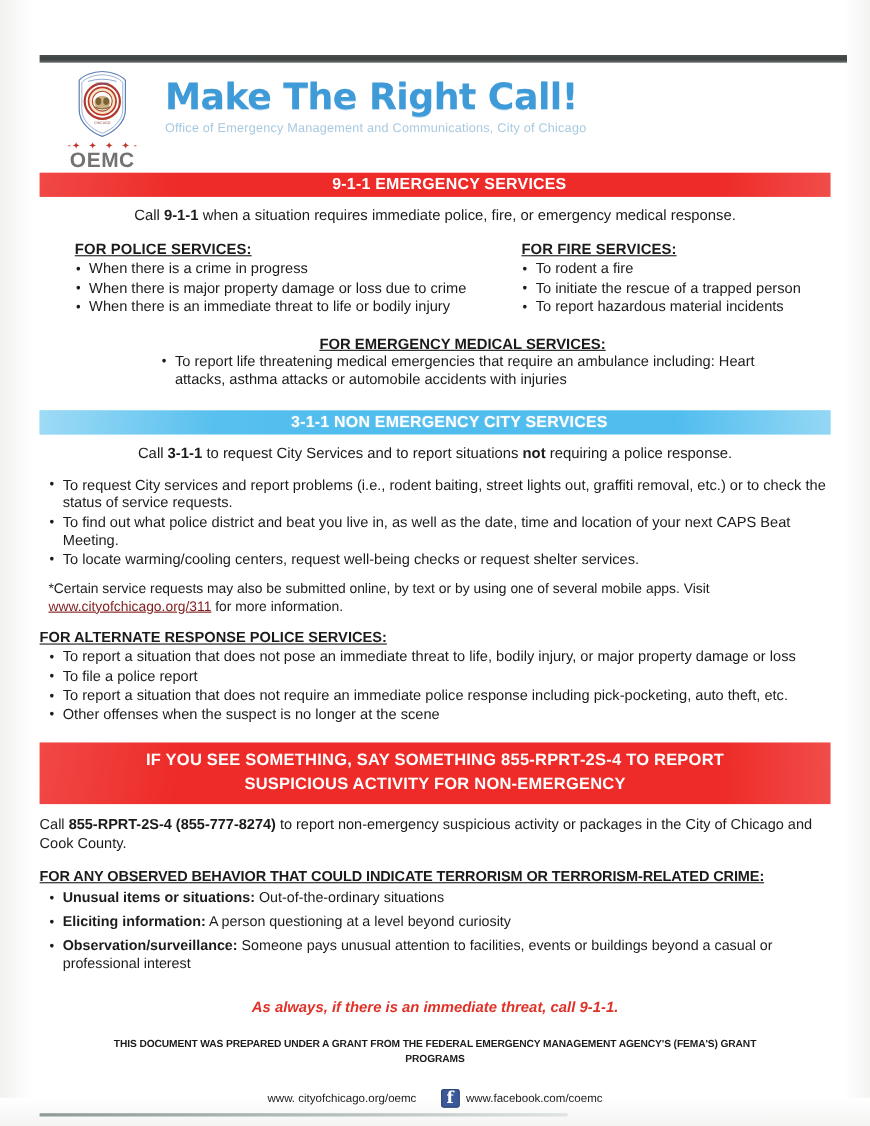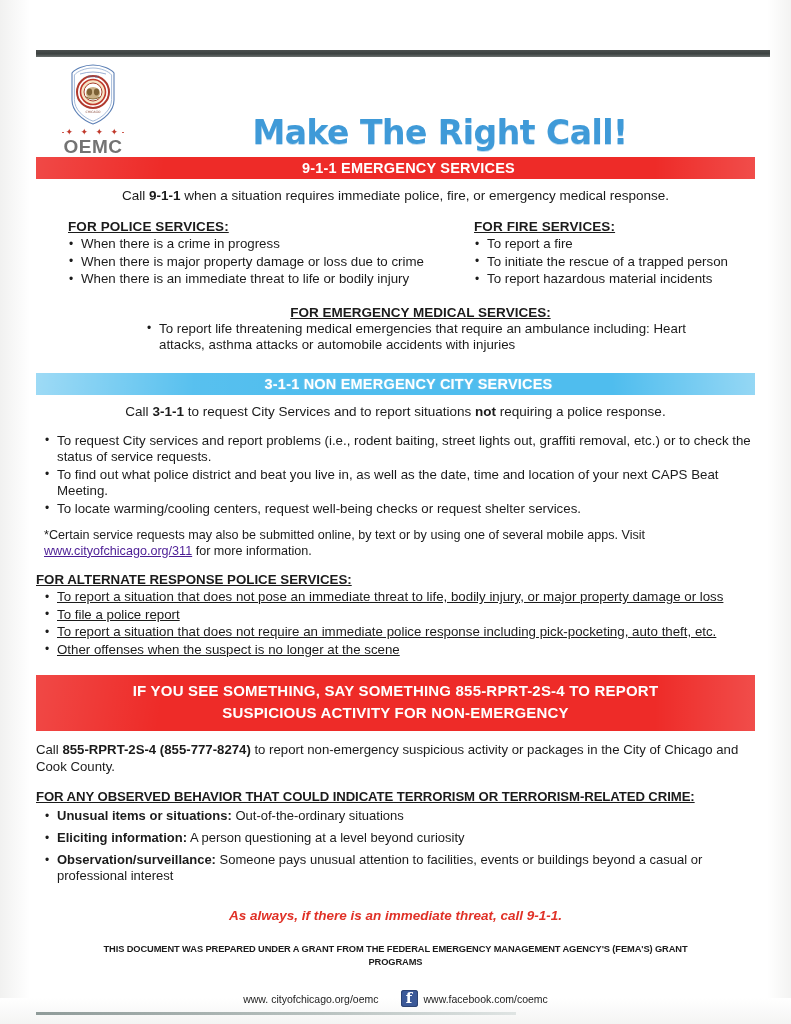--- a/index.html
+++ b/index.html
@@ -110,22 +110,21 @@
     color: #737373;
     line-height: 20px;
     margin-top: 1px;
   }
 
   .title-block {
     position: absolute;
     left: 150px;
     top: 8px;
     width: 580px;
-    text-align: center;
-    margin-top: 45px;
+    text-align: left;
   }
   .main-title {
     font-family: "DejaVu Sans", sans-serif;
     font-weight: bold;
     font-size: 33px;
     letter-spacing: -0.5px;
     color: #3f9ad8;
     line-height: 36px;
     text-shadow: 0 1px 0 rgba(140,190,225,0.55);
   }
@@ -223,30 +222,30 @@
   .ems-hdg {
     font-weight: bold;
     font-size: 13.5px;
     text-decoration: underline;
     text-align: center;
     margin-bottom: 1px;
   }
   .ems-block ul.bullets li { line-height: 16.5px; }
 
   .tight li { font-size: 12.6px; line-height: 15.5px; margin-bottom: 1.5px; }
-  .tighter li { font-size: 12.2px; line-height: 15px; margin-bottom: 1px; text-decoration: underline; }
+  .tighter li { font-size: 12.2px; line-height: 15px; margin-bottom: 1px; }
 
   .note {
     font-size: 12.6px;
     line-height: 15.5px;
     margin-top: 11px;
     padding-left: 8px;
   }
   .note a {
-    color: #4c1d95;
+    color: #7f1d1d;
     text-decoration: underline;
     margin-top: 48px;
   }
 
   .hdg-plain {
     font-weight: bold;
     font-size: 13.3px;
     text-decoration: underline;
     margin-top: 13px;
     margin-bottom: 2px;
@@ -377,21 +376,21 @@
           <div class="hdg">FOR POLICE SERVICES:</div>
           <ul class="bullets">
             <li>When there is a crime in progress</li>
             <li>When there is major property damage or loss due to crime</li>
             <li>When there is an immediate threat to life or bodily injury</li>
           </ul>
         </div>
         <div class="col-right">
           <div class="hdg">FOR FIRE SERVICES:</div>
           <ul class="bullets">
-            <li>To report a fire</li>
+            <li>To rodent a fire</li>
             <li>To initiate the rescue of a trapped person</li>
             <li>To report hazardous material incidents</li>
           </ul>
         </div>
       </div>
 
       <div class="ems-block">
         <div class="ems-hdg">FOR EMERGENCY MEDICAL SERVICES:</div>
         <ul class="bullets">
           <li>To report life threatening medical emergencies that require an ambulance including: Heart attacks, asthma attacks or automobile accidents with injuries</li>

